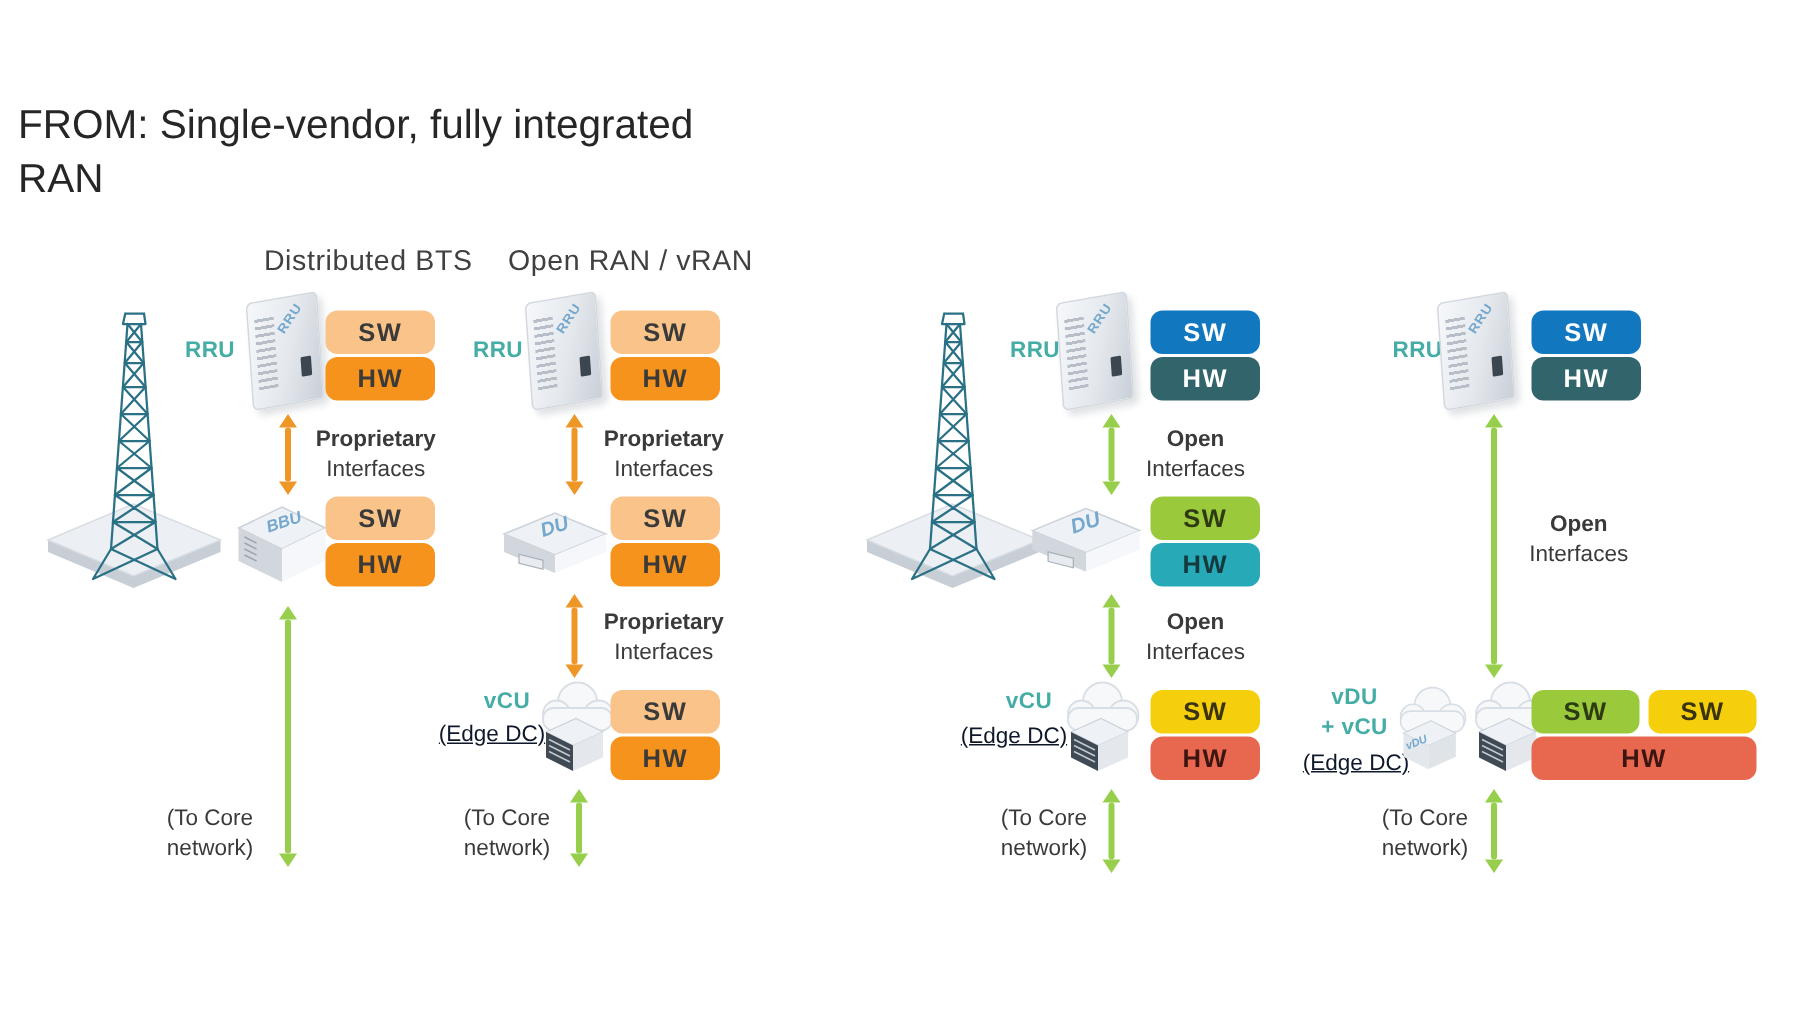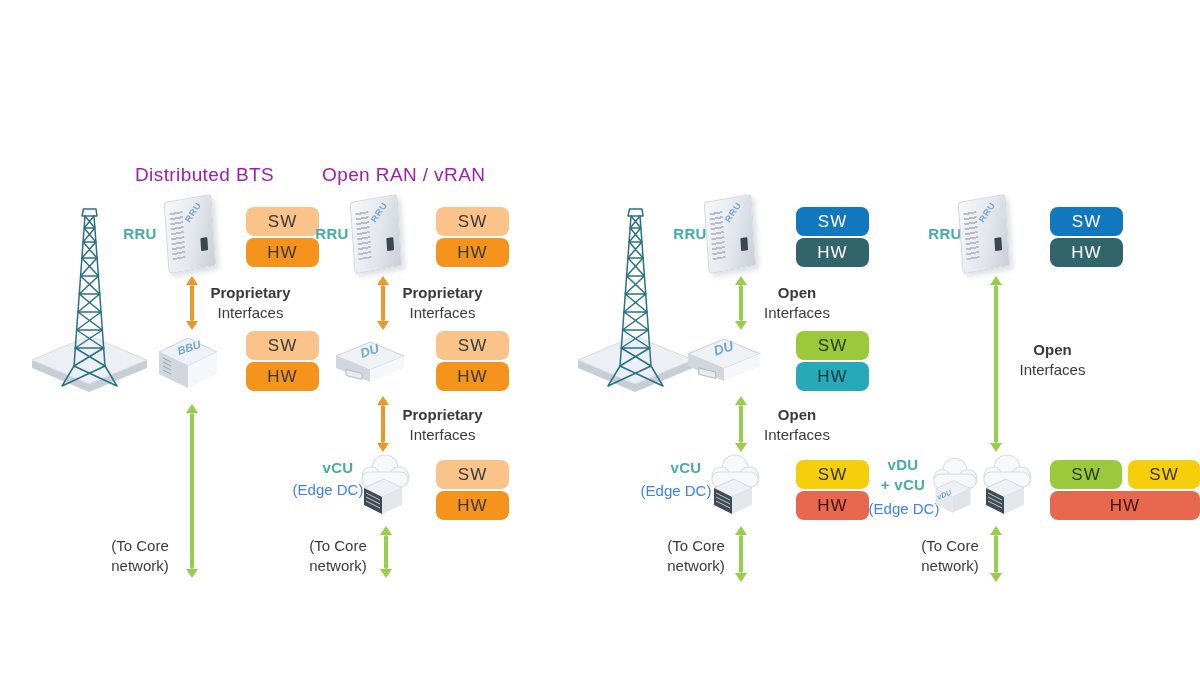--- a/index.html
+++ b/index.html
@@ -1,29 +1,29 @@
 <!DOCTYPE html>
 <html><head>
 <meta charset="utf-8">
 <style>
   html,body{margin:0;padding:0;background:#ffffff;}
   #canvas{
     position:relative;width:1200px;height:675px;background:#ffffff;overflow:hidden;
     font-family:"Liberation Sans", sans-serif;color:#3a3a3a;
   }
   .title{position:absolute;color:#262626;font-size:27px;line-height:1.33;font-weight:400;}
-  .hdr{position:absolute;color:#a21caf;font-size:19px;letter-spacing:0.4px;text-align:left;font-weight:500;}
+  .hdr{position:absolute;color:#404040;font-size:19px;letter-spacing:0.4px;text-align:right;font-weight:500;}
   .nlabel{position:absolute;color:#45ada5;font-weight:700;font-size:15px;letter-spacing:0.3px;text-align:center;}
-  .edge{position:absolute;font-size:15px;color:#3b82f6;text-align:center;}
+  .edge{position:absolute;font-size:15px;color:#0f172a;text-align:center;text-decoration:underline;}
   .iface{position:absolute;text-align:center;font-size:15px;line-height:1.35;color:#3a3a3a;}
   .iface .b{font-weight:700;display:block;}
   .core{position:absolute;text-align:center;font-size:15px;line-height:1.35;color:#3a3a3a;}
 
   .badge{position:absolute;width:73px;height:29px;border-radius:8px;display:flex;align-items:center;
-    justify-content:center;font-size:17px;font-weight:400;letter-spacing:1px;color:#3a3a3a;margin-left:29px;}
+    justify-content:center;font-size:17px;font-weight:700;letter-spacing:1px;color:#3a3a3a;}
   .bg-lor{background:#f9c389}
   .bg-or{background:#f6931d}
   .bg-blue{background:#1178c0;color:#ffffff}
   .bg-dteal{background:#31656b;color:#ffffff}
   .bg-green{background:#9aca3c;color:#2d3a12}
   .bg-cyan{background:#27a9b8;color:#15393d}
   .bg-yellow{background:#f6cf0c;color:#3a3310}
   .bg-red{background:#e7674f;color:#3c1510}
 
   .varrow{position:absolute;width:4px;border-radius:2px;}
@@ -51,20 +51,21 @@
   .rru .port{position:absolute;right:6px;bottom:16px;width:7px;height:13px;background:#3c4650;border-radius:1px;}
 
   .devsvg{position:absolute;}
   .dev-text{font-family:"Liberation Sans",sans-serif;font-weight:bold;fill:#74a8cc;font-style:italic;}
 </style>
 </head>
 <body>
 
 <div id="canvas">
 
+  <div class="title" style="left:12px;top:66px;width:500px;">FROM: Single-vendor, fully integrated RAN</div>
 
   <div class="hdr" style="left:135px;top:164px;width:180px;">Distributed BTS</div>
   <div class="hdr" style="left:322px;top:164px;width:180px;">Open RAN / vRAN</div>
 
   <svg class="devsvg" style="left:22px;top:198px;" width="135" height="200" viewBox="0 0 135 200">
     <path d="M10,162 L67,138 L125,162 L125,170 L67,194 L10,170 Z" fill="#c8ced6"></path>
     <path d="M10,162 L67,138 L125,162 L67,186 Z" fill="#eceff3" stroke="#d8dde4" stroke-width="1"></path>
     <g stroke="#2a7186" stroke-width="1.5" fill="none" stroke-linecap="round">
       <path d="M52,168 L63,18 M83,168 L72,18"></path>
       <path d="M52,168 L81.7,150 M83,168 L53.3,150 M53.3,150 L81.7,150"></path>

